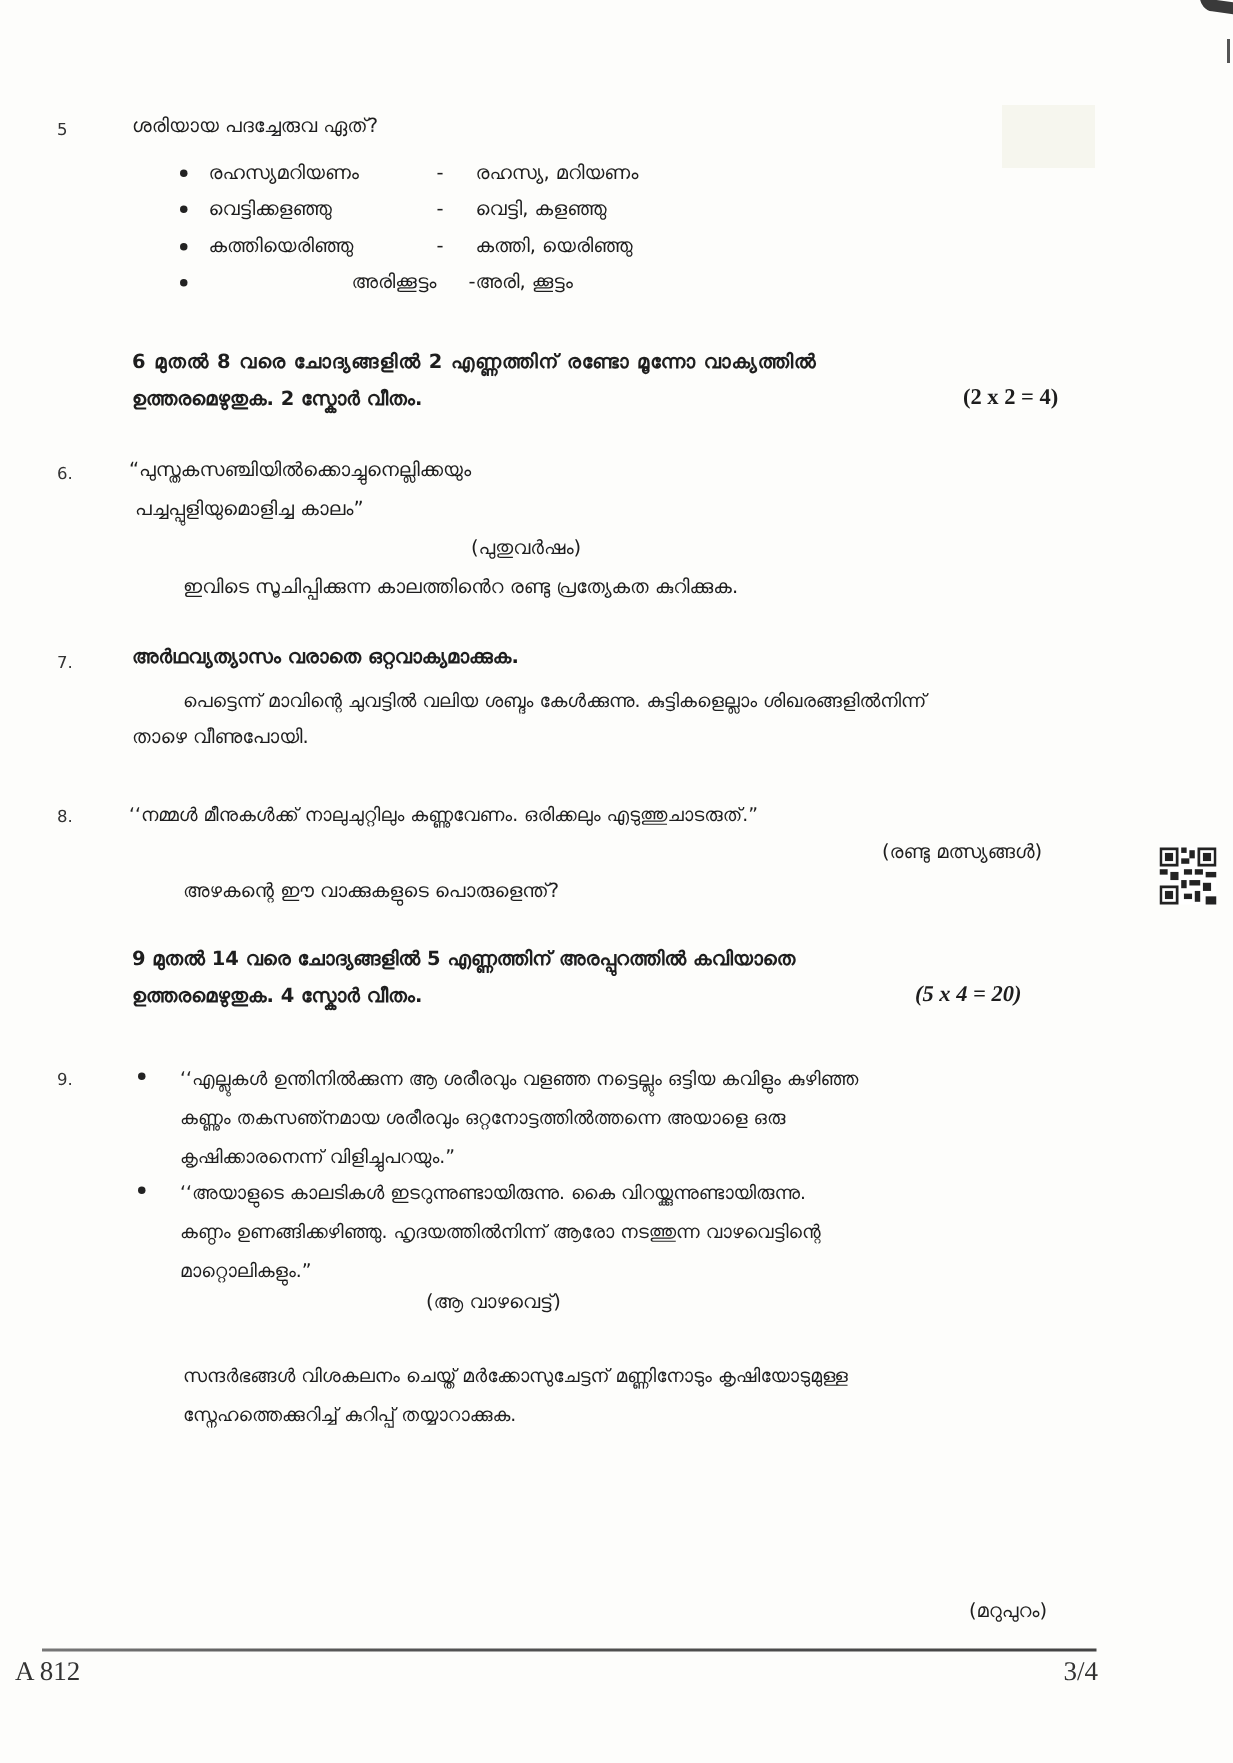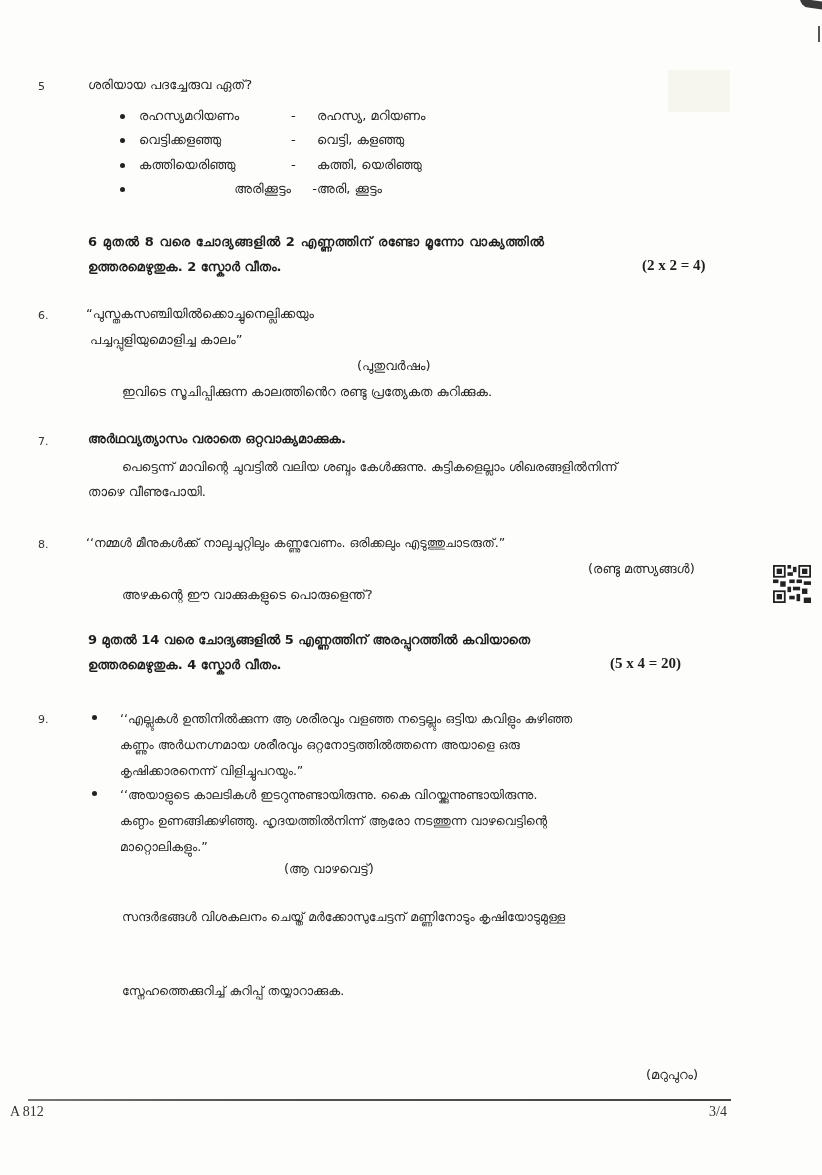--- a/index.html
+++ b/index.html
@@ -14,21 +14,21 @@
   .ml { font-size: 13px; line-height: 25px; white-space: nowrap; }
   .mlb { font-size: 13px; line-height: 26px; white-space: nowrap; font-weight: bold; }
   .marks { position: absolute; font-family: "Liberation Serif", serif; font-size: 15px; font-weight: bold; }
   .bullet-row { position: absolute; left: 120px; font-size: 13px; height: 24px; line-height: 24px; white-space: nowrap; }
   .bullet-row .dot { display: inline-block; width: 5px; height: 5px; background: #222; border-radius: 50%; margin-right: 14px; vertical-align: middle; }
   .bullet-row .left { display: inline-block; width: 152px; }
   .bullet-row .sep { display: inline-block; width: 26px; }
   .dot9 { position: absolute; width: 5px; height: 5px; background: #222; border-radius: 50%; }
   .rule { position: absolute; left: 28px; top: 1099px; width: 703px; height: 2px;
           background: linear-gradient(to right, #777, #555 30%, #444 100%); }
-  .footer { position: absolute; font-family: "Liberation Serif", serif; font-size: 14px; color: #333; }
+  .footer { position: absolute; font-family: "Liberation Serif", serif; font-size: 18px; color: #333; }
   .corner-mark { position: absolute; right: 0; top: 0; width: 22px; height: 8px; background: #3a3a3a;
                  border-bottom-left-radius: 14px; transform: skewY(8deg); }
   .corner-tick { position: absolute; right: 2px; top: 26px; width: 2px; height: 16px; background: #555; }
   .smudge { position: absolute; left: 668px; top: 70px; width: 62px; height: 42px; background: #f6f6ee; }
   .qr { position: absolute; left: 773px; top: 564px; width: 38px; height: 40px; }
 </style>
 </head>
 <body>
 
 <div class="corner-mark"></div>
@@ -51,51 +51,51 @@
   <span class="dot"></span><span class="left">അരിക്കൂട്ടം</span><span class="sep">-</span><span>അരി, ക്കൂട്ടം</span>
 </div>
 
 <div class="abs mlb" style="left:88px; top:229px; letter-spacing:0.6px;">6 മുതൽ 8 വരെ ചോദ്യങ്ങളിൽ 2 എണ്ണത്തിന് രണ്ടോ മൂന്നോ വാക്യത്തിൽ</div>
 <div class="abs mlb" style="left:88px; top:254px;">ഉത്തരമെഴുതുക. 2 സ്കോർ വീതം.</div>
 <div class="marks" style="left:642px; top:257px;">(2 x 2 = 4)</div>
 
 <div class="qnum" style="top:309px;">6.</div>
 <div class="abs ml" style="left:86px; top:301px;">“പുസ്തകസഞ്ചിയിൽക്കൊച്ചുനെല്ലിക്കയും</div>
 <div class="abs ml" style="left:90px; top:327px;">പച്ചപ്പുളിയുമൊളിച്ച കാലം”</div>
-<div class="abs ml" style="left:314px; top:353px;margin-left:43px;">(പുതുവർഷം)</div>
+<div class="abs ml" style="left:314px; top:353px;">(പുതുവർഷം)</div>
 <div class="abs ml" style="left:122px; top:379px;">ഇവിടെ സൂചിപ്പിക്കുന്ന കാലത്തിൻെറ രണ്ടു പ്രത്യേകത കുറിക്കുക.</div>
 
 <div class="qnum" style="top:435px;">7.</div>
 <div class="abs mlb" style="left:88px; top:426px;">അർഥവ്യത്യാസം വരാതെ ഒറ്റവാക്യമാക്കുക.</div>
 <div class="abs ml" style="left:122px; top:454px; font-size:12.5px;">പെട്ടെന്ന് മാവിന്റെ ചുവട്ടിൽ വലിയ ശബ്ദം കേൾക്കുന്നു. കുട്ടികളെല്ലാം ശിഖരങ്ങളിൽനിന്ന്</div>
 <div class="abs ml" style="left:88px; top:479px;">താഴെ വീണുപോയി.</div>
 
 <div class="qnum" style="top:538px;">8.</div>
 <div class="abs ml" style="left:86px; top:530px; font-size:12.5px;">‘‘നമ്മൾ മീനുകൾക്ക് നാലുചുറ്റിലും കണ്ണുവേണം. ഒരിക്കലും എടുത്തുചാടരുത്.”</div>
 <div class="abs ml" style="left:588px; top:556px;">(രണ്ടു മത്സ്യങ്ങൾ)</div>
 <div class="abs ml" style="left:122px; top:582px;">അഴകന്റെ ഈ വാക്കുകളുടെ പൊരുളെന്ത്?</div>
 
 <div class="abs mlb" style="left:88px; top:627px;">9 മുതൽ 14 വരെ ചോദ്യങ്ങളിൽ 5 എണ്ണത്തിന് അരപ്പുറത്തിൽ കവിയാതെ</div>
 <div class="abs mlb" style="left:88px; top:652px;">ഉത്തരമെഴുതുക. 4 സ്കോർ വീതം.</div>
-<div class="marks" style="left:610px; top:655px;">(5 x 4 = 20)</div>
+<div class="marks" style="left:610px; top:655px;font-style:italic;">(5 x 4 = 20)</div>
 
 <div class="qnum" style="top:713px;">9.</div>
 <div class="dot9" style="left:92px; top:715px;"></div>
 <div class="abs ml" style="left:120px; top:706px; font-size:12.5px;">‘‘എല്ലുകൾ ഉന്തിനിൽക്കുന്ന ആ ശരീരവും വളഞ്ഞ നട്ടെല്ലും ഒട്ടിയ കവിളും കുഴിഞ്ഞ</div>
-<div class="abs ml" style="left:120px; top:732px; font-size:12.5px;">കണ്ണും അർധനഗ്നമായ ശരീരവും ഒറ്റനോട്ടത്തിൽത്തന്നെ അയാളെ ഒരു</div>
+<div class="abs ml" style="left:120px; top:732px; font-size:12.5px;">കണ്ണും തകസഞ്നമായ ശരീരവും ഒറ്റനോട്ടത്തിൽത്തന്നെ അയാളെ ഒരു</div>
 <div class="abs ml" style="left:120px; top:758px; font-size:12.5px;">കൃഷിക്കാരനെന്ന് വിളിച്ചുപറയും.”</div>
 
 <div class="dot9" style="left:92px; top:791px;"></div>
 <div class="abs ml" style="left:120px; top:782px; font-size:12.5px;">‘‘അയാളുടെ കാലടികൾ ഇടറുന്നുണ്ടായിരുന്നു. കൈ വിറയ്ക്കുന്നുണ്ടായിരുന്നു.</div>
 <div class="abs ml" style="left:120px; top:808px; font-size:12.5px;">കണ്ഠം ഉണങ്ങിക്കഴിഞ്ഞു. ഹൃദയത്തിൽനിന്ന് ആരോ നടത്തുന്ന വാഴവെട്ടിന്റെ</div>
 <div class="abs ml" style="left:120px; top:834px; font-size:12.5px;">മാറ്റൊലികളും.”</div>
 <div class="abs ml" style="left:284px; top:856px;">(ആ വാഴവെട്ട്)</div>
 
 <div class="abs ml" style="left:122px; top:904px; font-size:12.5px;text-align:center;">സന്ദർഭങ്ങൾ വിശകലനം ചെയ്ത് മർക്കോസുചേട്ടന് മണ്ണിനോടും കൃഷിയോടുമുള്ള</div>
-<div class="abs ml" style="left:122px; top:930px; font-size:12.5px;margin-top:48px;">സ്നേഹത്തെക്കുറിച്ച് കുറിപ്പ് തയ്യാറാക്കുക.</div>
+<div class="abs ml" style="left:122px; top:930px; font-size:12.5px;">സ്നേഹത്തെക്കുറിച്ച് കുറിപ്പ് തയ്യാറാക്കുക.</div>
 
 <svg class="qr" viewBox="0 0 21 21">
   <rect x="0" y="0" width="21" height="21" fill="#fff"></rect>
   <rect x="0" y="0" width="7" height="7" fill="#222"></rect>
     <rect x="1" y="1" width="5" height="5" fill="#fff"></rect>
     <rect x="2" y="2" width="3" height="3" fill="#222"></rect>
   <rect x="14" y="0" width="7" height="7" fill="#222"></rect>
     <rect x="15" y="1" width="5" height="5" fill="#fff"></rect>
     <rect x="16" y="2" width="3" height="3" fill="#222"></rect>
   <rect x="0" y="14" width="7" height="7" fill="#222"></rect>

